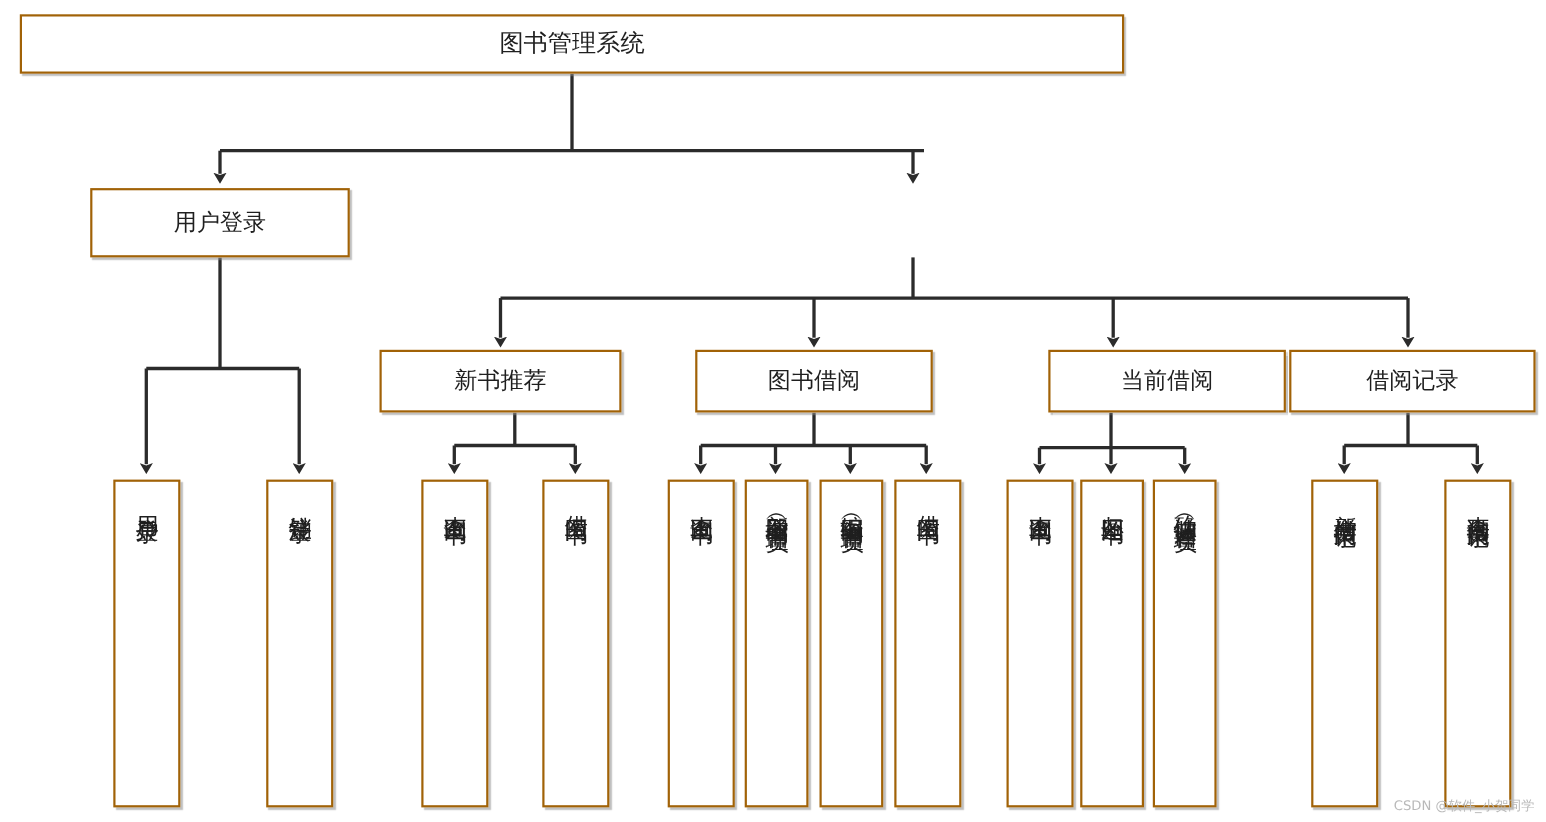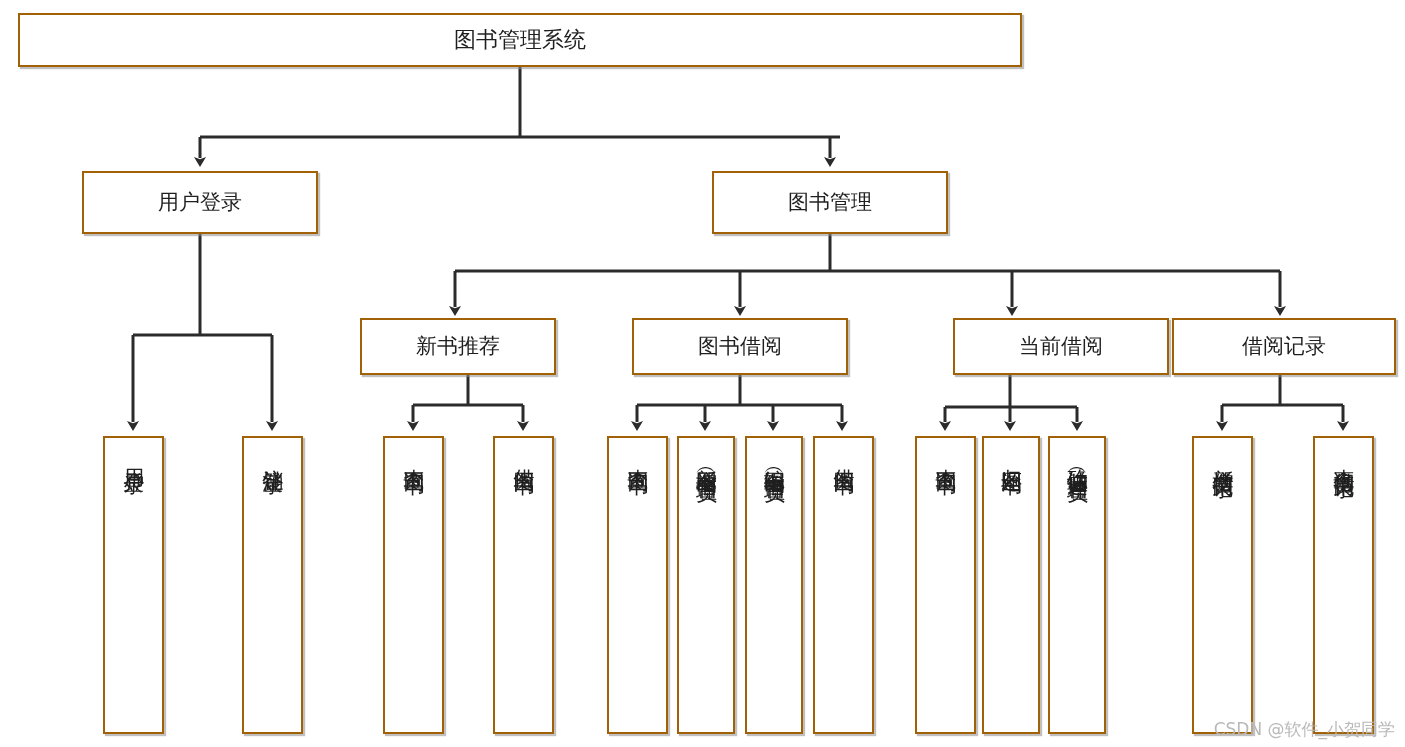--- a/index.html
+++ b/index.html
@@ -59,21 +59,21 @@
     writing-mode: vertical-rl;
     text-orientation: upright;
     font-size: 21px;
     letter-spacing: 2px;
     line-height: 1;
   }
   .watermark {
     position: absolute;
     right: 10px;
     bottom: 6px;
-    font-size: 17px;
+    font-size: 12px;
     color: #b9b9b9;
     z-index: 5;
     white-space: nowrap;
     font-family: "DejaVu Sans", "Liberation Sans", sans-serif;
   }
 </style>
 </head>
 <body>
 
 <div id="canvas">
@@ -129,25 +129,22 @@
   </svg>
 
   <div class="node root horizontal" style="left:18px; top:13px; width:1004px; height:54px;">
     <span class="label">图书管理系统</span>
   </div>
 
   <div class="node horizontal" style="left:82px; top:171px; width:236px; height:63px;">
     <span class="label">用户登录</span>
   </div>
 
-  <div class="node horizontal" style="left:712px; top:171px; width:236px; height:63px;">
-    <span class="label">图书管理</span>
-  </div>
-
-  <div class="node horizontal" style="left:360px; top:318px; width:196px; height:57px;">
+
+  <div class="node horizontal" style="left:345px; top:318px; width:220px; height:57px;">
     <span class="label">新书推荐</span>
   </div>
 
   <div class="node horizontal" style="left:632px; top:318px; width:216px; height:57px;">
     <span class="label">图书借阅</span>
   </div>
 
   <div class="node horizontal" style="left:953px; top:318px; width:216px; height:57px;">
     <span class="label">当前借阅</span>
   </div>

